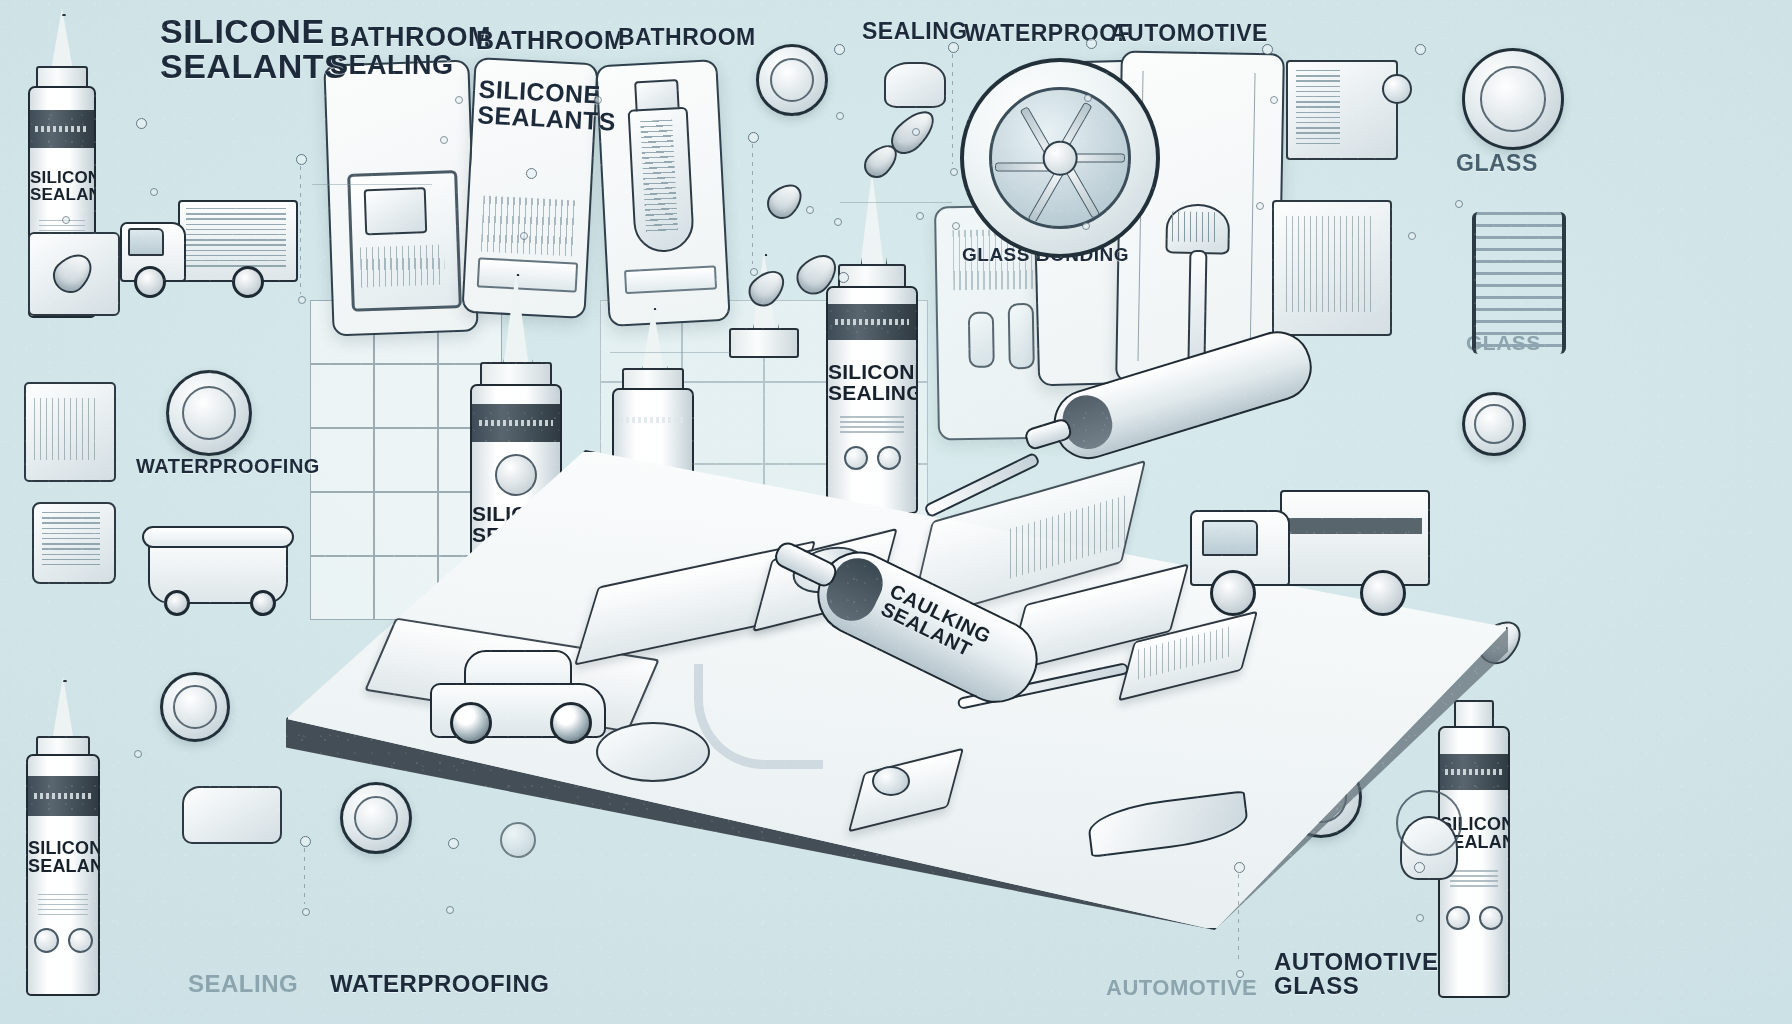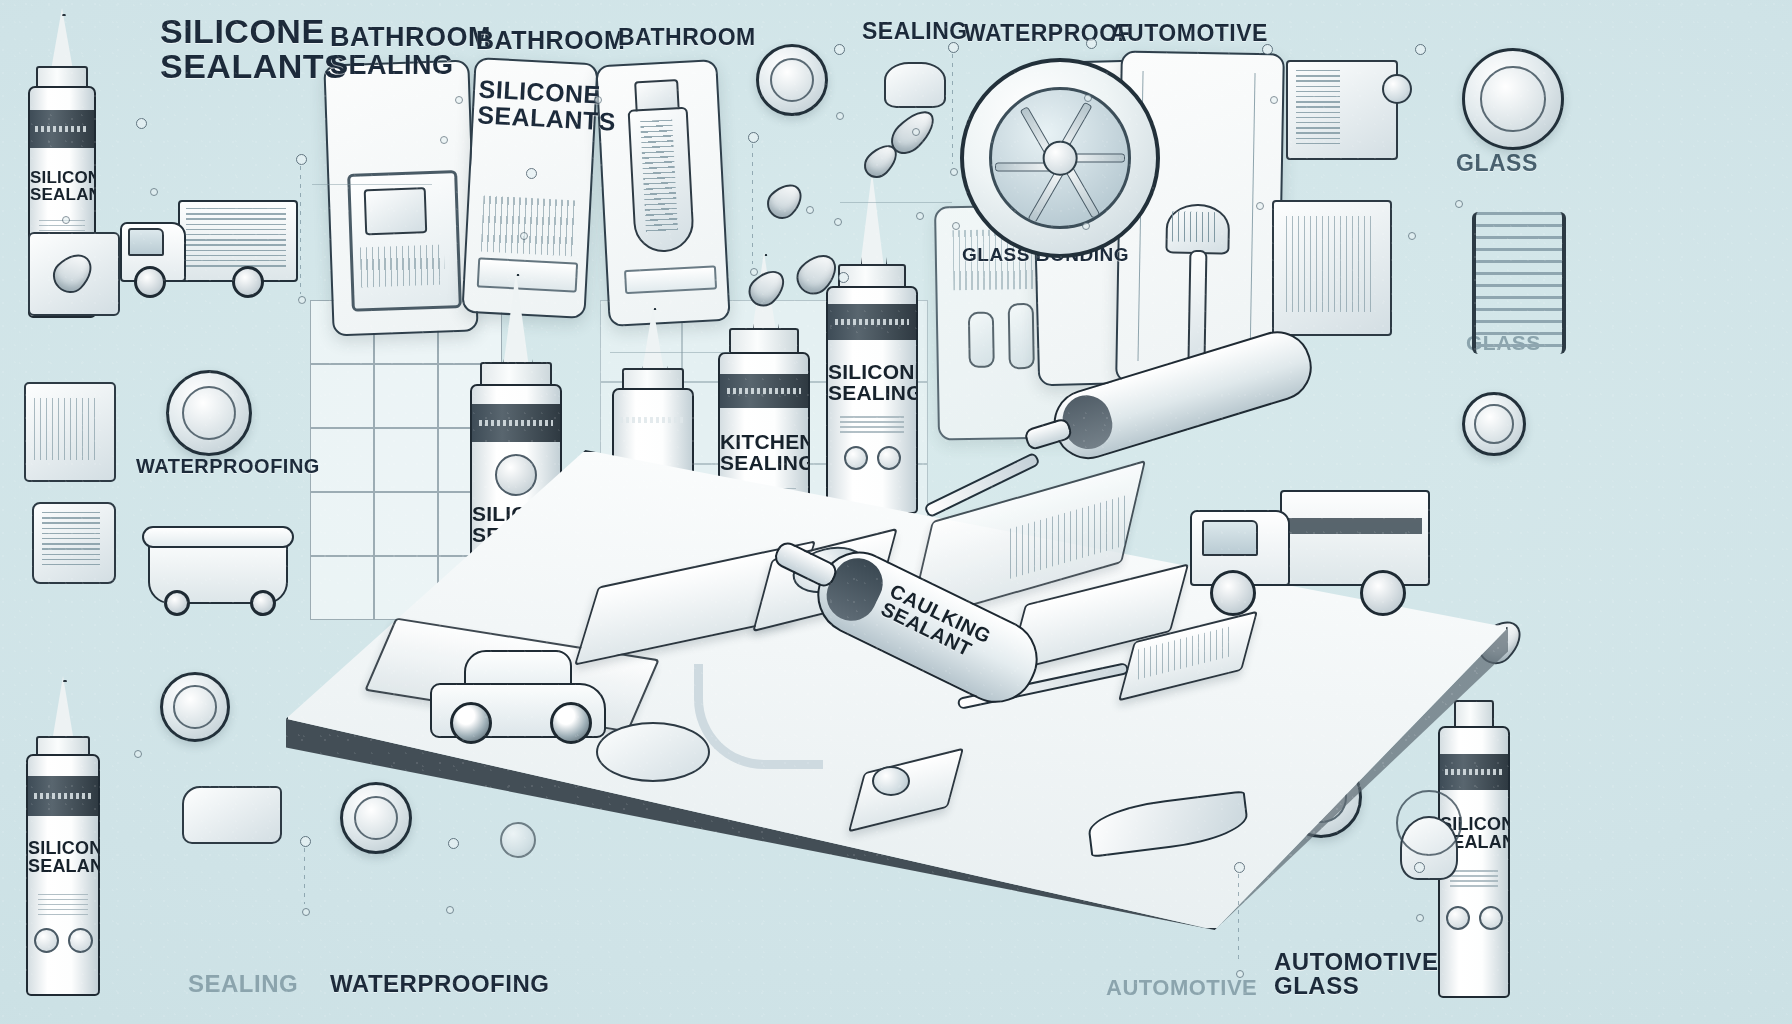--- a/index.html
+++ b/index.html
@@ -373,31 +373,20 @@
       <div class="name" style="top:132px;font-size:18px;"></div>
     </div>
   </div>
 
   <div class="tube" style="left:718px;top:252px;width:92px;height:342px;">
     <div class="abs" style="left:50%;top:0;transform:translateX(-50%);width:0;height:0;
         border-left:12px solid transparent;border-right:12px solid transparent;border-bottom:80px solid #eef3f4;"></div>
     <div class="abs" style="left:34px;top:2px;width:24px;height:78px;border:2.2px solid #22303a;
         clip-path:polygon(47% 0%,53% 0%,100% 100%,0% 100%);"></div>
     <div class="collar" style="left:50%;top:76px;width:66px;height:26px;"></div>
-    <div class="body" style="top:100px;height:240px;">
-      <div class="band" style="top:20px;height:34px;"></div>
-      <div class="bandtxt" style="top:37px;"></div>
-      <div class="name" style="top:78px;font-size:21px;">KITCHEN
-SEALING</div>
-      <div class="fine" style="top:134px;height:20px;"></div>
-      <div class="icons" style="top:168px;">
-        <span style="width:20px;height:20px;"></span>
-        <span style="width:20px;height:20px;"></span>
-      </div>
-    </div>
   </div>
 
   <div class="tube" style="left:826px;top:172px;width:92px;height:340px;">
     <div class="abs" style="left:50%;top:0;transform:translateX(-50%);width:0;height:0;
         border-left:12px solid transparent;border-right:12px solid transparent;border-bottom:96px solid #eef3f4;"></div>
     <div class="abs" style="left:34px;top:2px;width:24px;height:94px;border:2.2px solid #22303a;
         clip-path:polygon(47% 0%,53% 0%,100% 100%,0% 100%);"></div>
     <div class="collar" style="left:50%;top:92px;width:64px;height:24px;"></div>
     <div class="body" style="top:114px;height:224px;">
       <div class="band" style="top:16px;height:36px;"></div>

